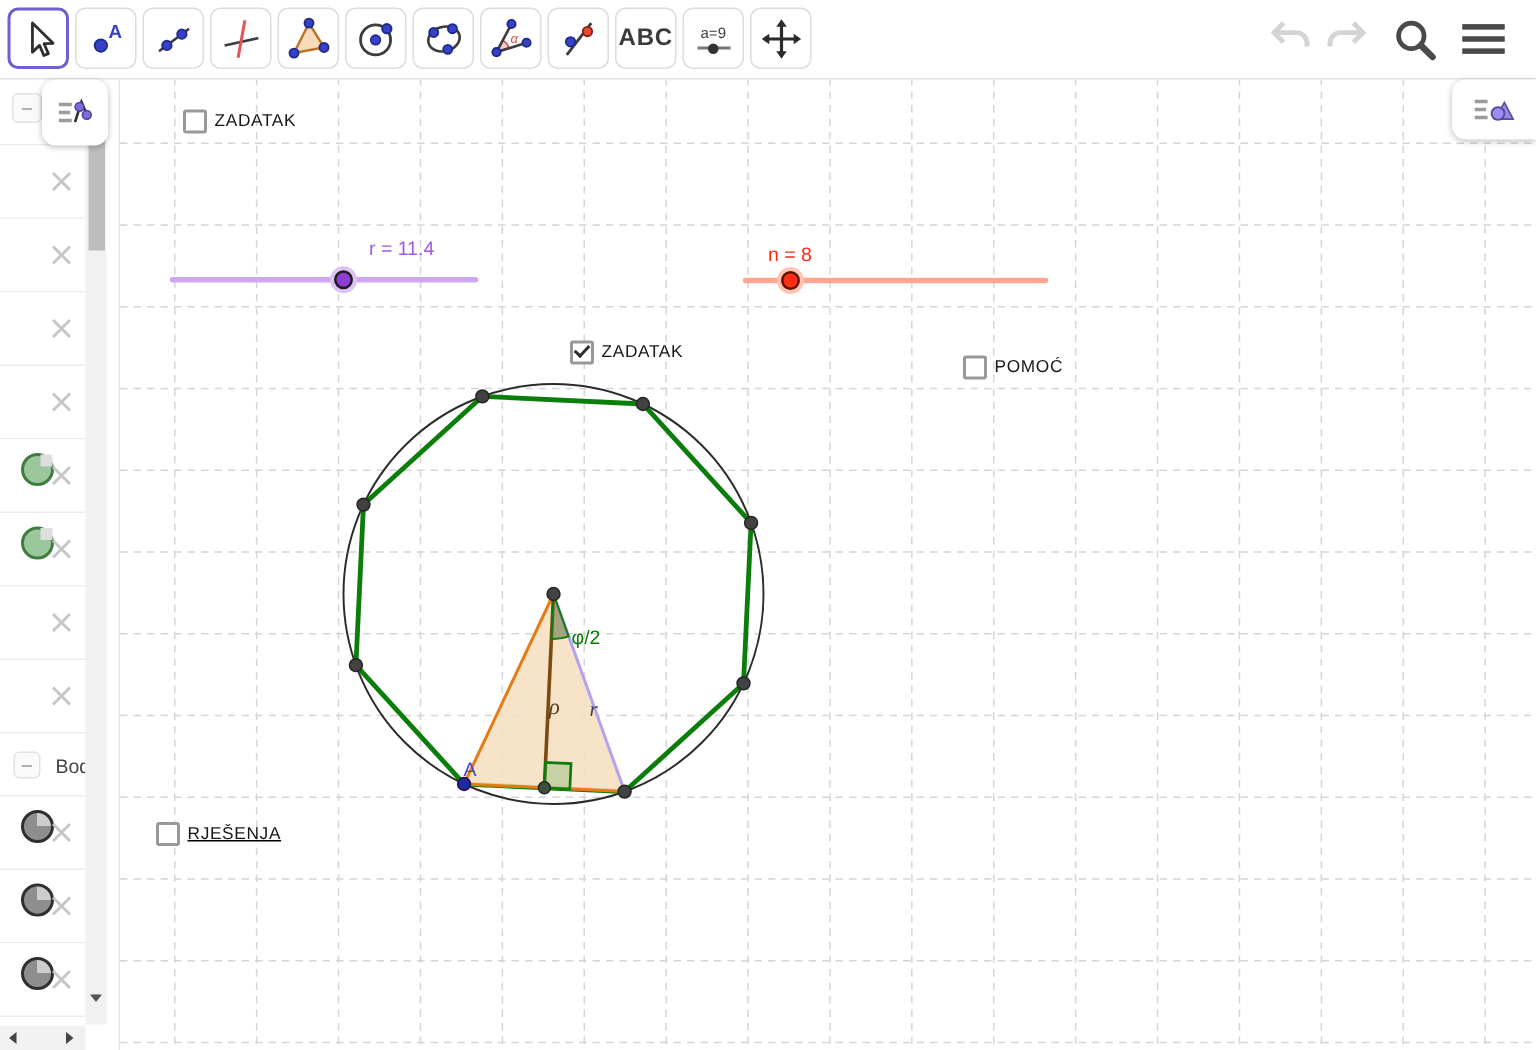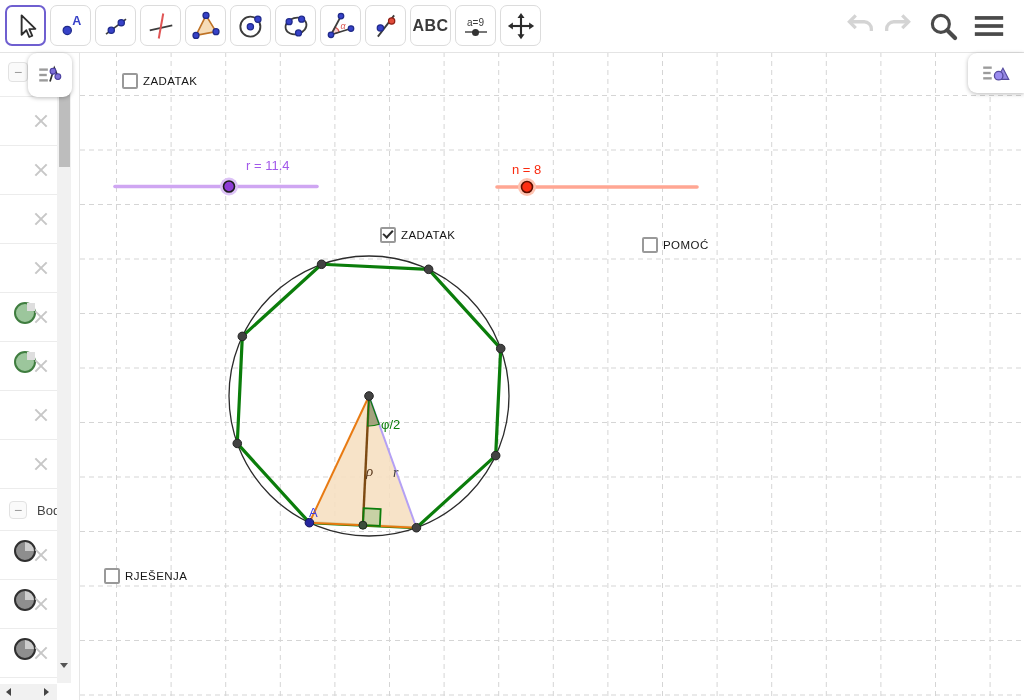--- a/index.html
+++ b/index.html
@@ -64,21 +64,21 @@
   svg text{font-family:"Liberation Sans",sans-serif;}
   .serif-it{font-family:"Liberation Serif",serif;font-style:italic;}
 
   
   .gcheckbox{position:absolute;display:flex;align-items:center;gap:5px;z-index:30;cursor:pointer;}
   .cb-box{width:12px;height:12px;border:2px solid #999;border-radius:2px;background:#fff;position:relative;flex:0 0 auto;}
   .cb-box.checked::after{content:"";position:absolute;left:1px;top:1px;width:8px;height:4px;
       border-left:2px solid #2d2d2d;border-bottom:2px solid #2d2d2d;transform:rotate(-47deg);}
   .cb-label{font-size:11.5px;color:#161616;letter-spacing:.45px;font-weight:500;}
   .cb-zadatak{left:74px;top:73px;margin-left:48px;} .cb-mnogokut{left:380px;top:227px;}
-  .cb-pomoc{left:602px;top:237px;margin-left:40px;} .cb-rjesenja{left:104px;top:568px;}
+  .cb-pomoc{left:602px;top:237px;margin-left:40px;} .cb-rjesenja{left:104px;top:548px;text-decoration:underline;}
 </style>
 </head>
 <body>
 
 <div class="toolbar">
   <button class="tool-btn t1 selected">
     <svg width="30" height="30" viewBox="0 0 24 24">
       <path d="M8.5 3.5 L8.5 19 L12.3 15.4 L14.6 20.8 L17 19.8 L14.7 14.5 L19.5 14.3 Z" fill="#fdfdfd" stroke="#2e2e2e" stroke-width="1.5" stroke-linejoin="round"></path>
     </svg>
   </button>

